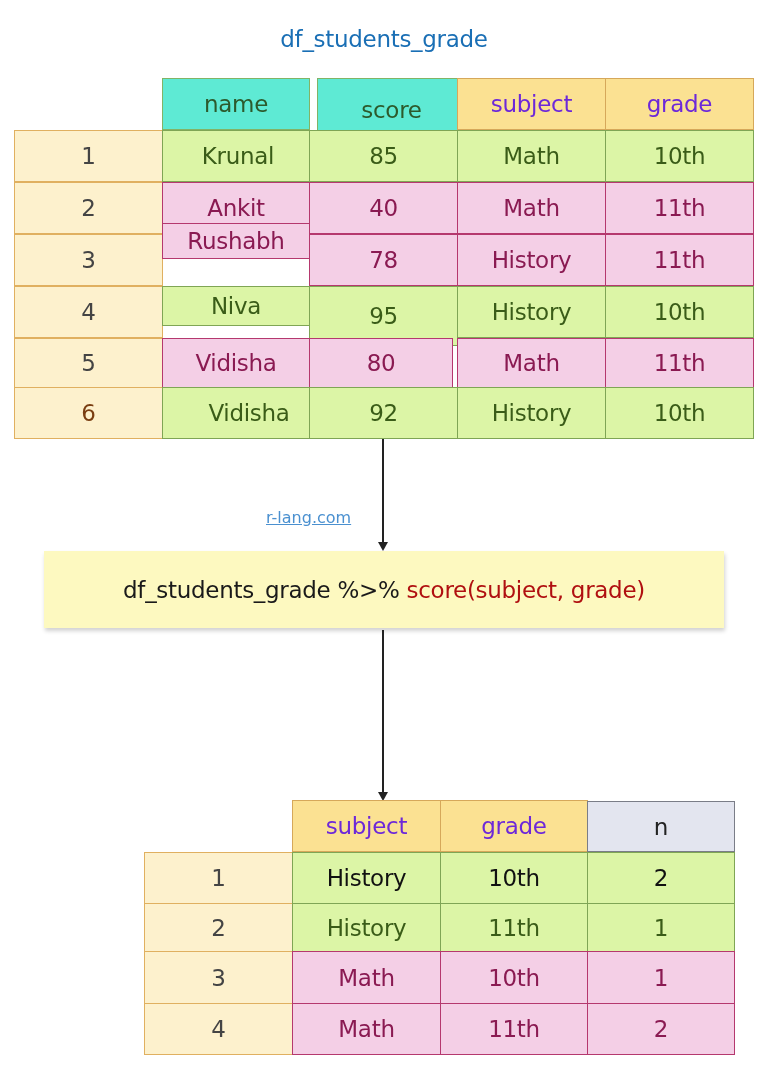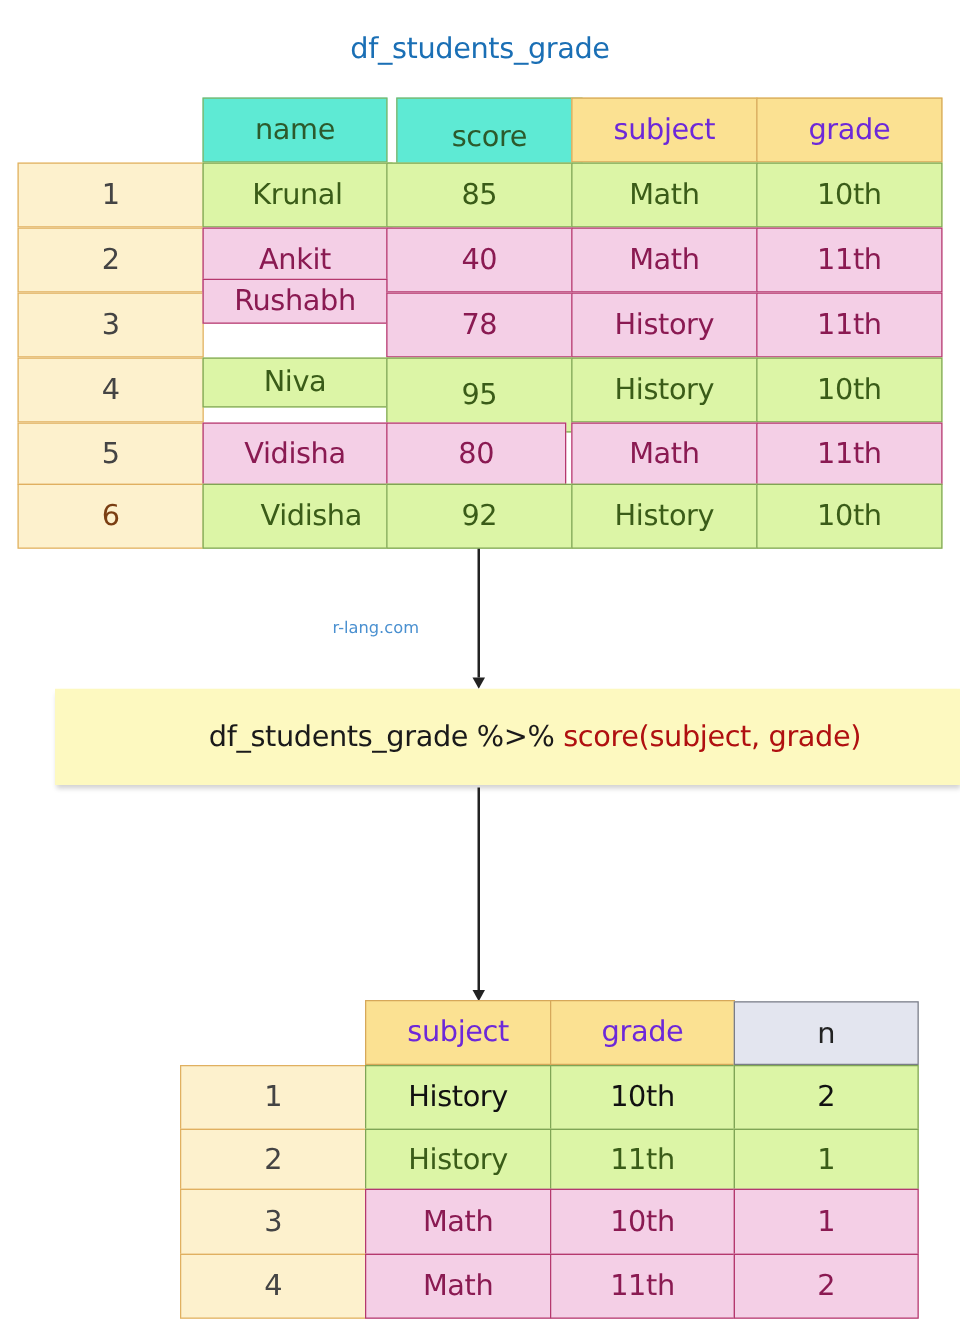--- a/index.html
+++ b/index.html
@@ -24,28 +24,28 @@
     .row-green { background: #dcf5a6; border: 1px solid #7fa555; color: #3a5c18; }
     .row-pink { background: #f4cfe6; border: 1px solid #b5386e; color: #8a1a52; }
     .dark { color: #111; }
     .arrow-line { position: absolute; width: 1.5px; background: #222; }
     .arrow-head {
       position: absolute; width: 0; height: 0;
       border-left: 5px solid transparent; border-right: 5px solid transparent;
       border-top: 9px solid #222;
     }
     .watermark {
-      position: absolute; left: 266px; top: 495px;
-      font-size: 13px; color: #4a90d0;
+      position: absolute; left: 266px; top: 508px;
+      font-size: 16px; color: #4a90d0; text-decoration: underline;
     }
     .code-box {
       position: absolute; left: 44px; top: 551px; width: 680px; height: 77px;
       background: #fdf9c0; box-shadow: 1px 3px 4px rgba(0,0,0,0.18);
       display: flex; align-items: center; justify-content: center;
-      font-size: 23px; letter-spacing: -0.3px; color: #1a1a1a; padding-left: 44px;
+      font-size: 23px; letter-spacing: -0.3px; color: #1a1a1a;
     }
     .code-fn { color: #b01010; }
   </style>
 </head>
 <body>
 
 <div class="title">df_students_grade</div>
 
 <div>
 

